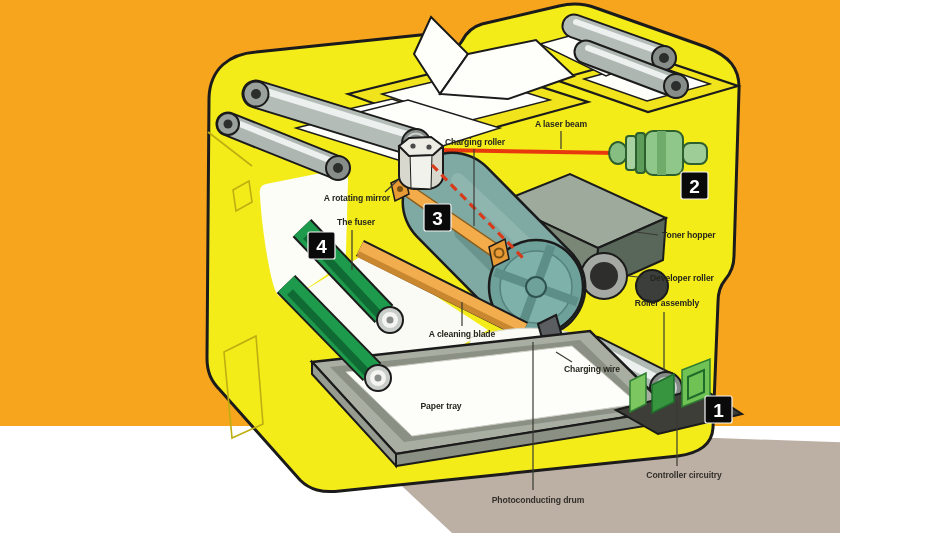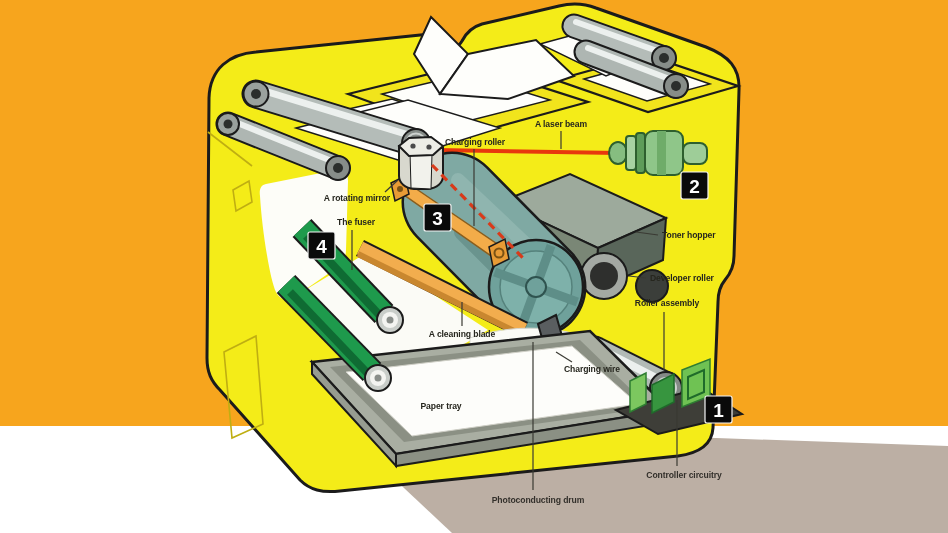--- a/index.html
+++ b/index.html
@@ -1,17 +1,17 @@
 <!DOCTYPE html>
 <html><head>
 <meta charset="utf-8">
 <style>
   html,body{margin:0;padding:0;background:#fff;}
   #stage{
-    position:relative;width:948px;height:533px;overflow:hidden;
+    position:relative;width:840px;height:533px;overflow:hidden;
     font-family:"Liberation Sans",sans-serif;
   }
   #stage svg{position:absolute;left:0;top:0;display:block;}
   .lbl{
     font-family:"Liberation Sans",sans-serif;
     font-weight:bold;font-size:8.6px;fill:#26261E;letter-spacing:-0.1px;
   }
   .lbl-shadowzone{fill:#33302B;}
   .leader{stroke:#3A3A33;stroke-width:1.2;fill:none;}
   .badge-num{

